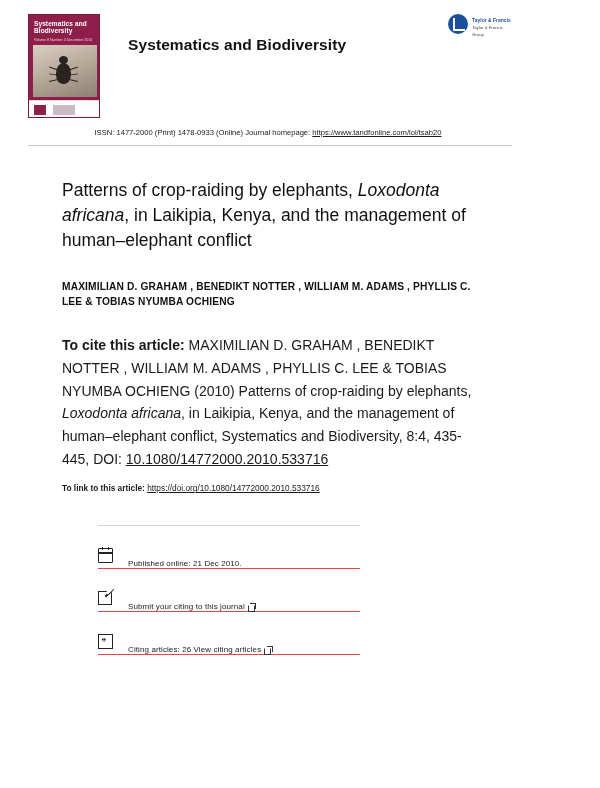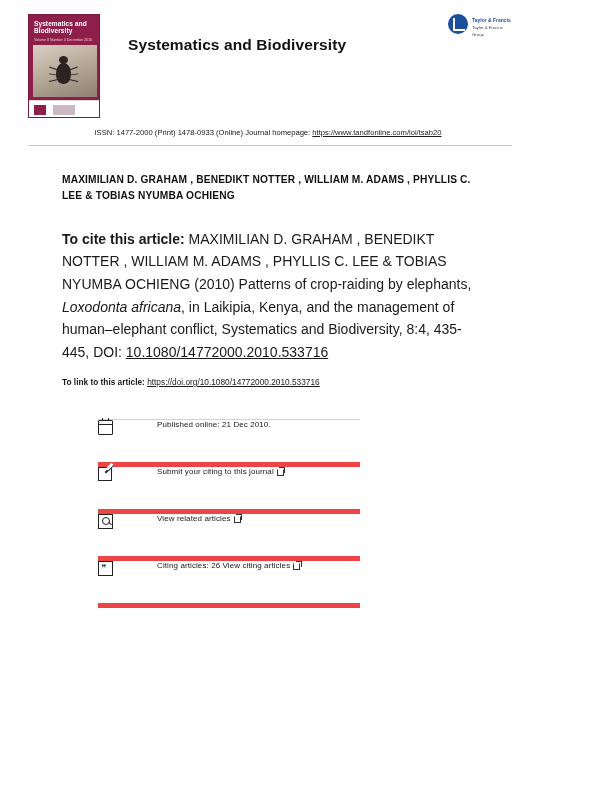--- a/index.html
+++ b/index.html
@@ -230,24 +230,23 @@
     font-weight: bold;
   }
 
   
   .metrics {
     margin: 30px 0 0 36px;
     width: 262px;
   }
   .metric-row {
     display: flex;
-    align-items: flex-start;
+    align-items: flex-end;
     height: 42px;
-    border-bottom: 5px solid #ef4444;
-    gap: 29px;
+    border-bottom: 1px solid #ef4444;
   }
   .metric-row:first-child {
     border-top: 1px solid #d2d2d2;
   }
   .metric-icon {
     width: 30px;
     flex: 0 0 30px;
     height: 20px;
     position: relative;
   }
@@ -449,20 +448,21 @@
   </div>
 
   <div class="issn-line">
     <span>ISSN: 1477-2000 (Print) 1478-0933 (Online) Journal homepage: </span><a href="#">https://www.tandfonline.com/loi/tsab20</a>
   </div>
 
   <hr class="rule">
 
   <div class="content">
 
+    <div class="paper-title"><span>Patterns of crop-raiding by elephants, </span><i>Loxodonta</i><br><i>africana</i><span>, in Laikipia, Kenya, and the management of human–elephant conflict</span></div>
 
     <div class="authors">MAXIMILIAN D. GRAHAM , BENEDIKT NOTTER , WILLIAM M. ADAMS , PHYLLIS C. LEE &amp; TOBIAS NYUMBA OCHIENG</div>
 
     <div class="cite-block">
       <span class="lead">To cite this article:</span>
       <span>MAXIMILIAN D. GRAHAM , BENEDIKT NOTTER , WILLIAM M. ADAMS , PHYLLIS C. LEE &amp; TOBIAS NYUMBA OCHIENG (2010) Patterns of crop-raiding by elephants, </span><i>Loxodonta africana</i><span>, in Laikipia, Kenya, and the management of human–elephant conflict, Systematics and Biodiversity, 8:4, 435-445, DOI: </span><a href="#">10.1080/14772000.2010.533716</a>
     </div>
 
     <div class="link-block">
       <span class="lead">To link to this article:</span>
@@ -481,29 +481,20 @@
       <div class="metric-row">
         <div class="metric-icon">
           <div class="ic ic-pen">
               <span class="nib"></span>
             </div>
         </div>
         <div class="metric-text"><span>Submit your citing to this journal</span><span class="ext"></span></div>
       </div>
 
 
-      <div class="metric-row">
-        <div class="metric-icon">
-          <div class="ic ic-search">
-              <span class="lens"></span>
-              <span class="handle"></span>
-            </div>
-        </div>
-        <div class="metric-text"><span>View related articles</span><span class="ext"></span></div>
-      </div>
 
       <div class="metric-row">
         <div class="metric-icon">
           <div class="ic ic-quote">
               <span class="q">❞</span>
             </div>
         </div>
         <div class="metric-text"><span>Citing articles: 26 View citing articles</span><span class="ext"></span></div>
       </div>
 

